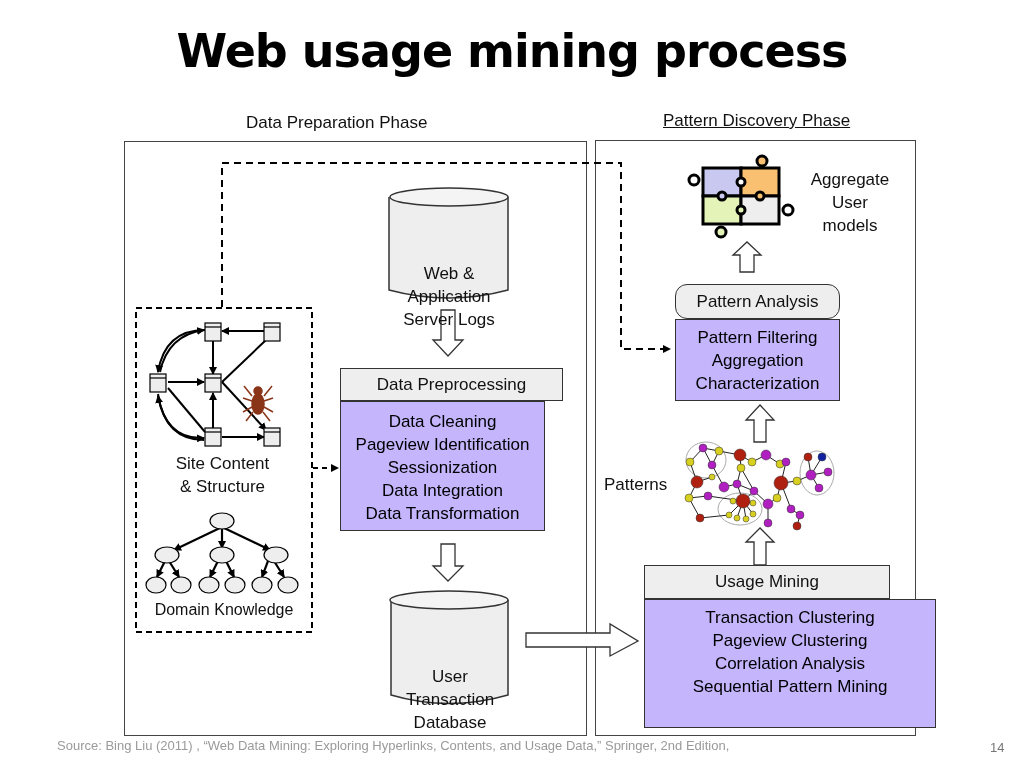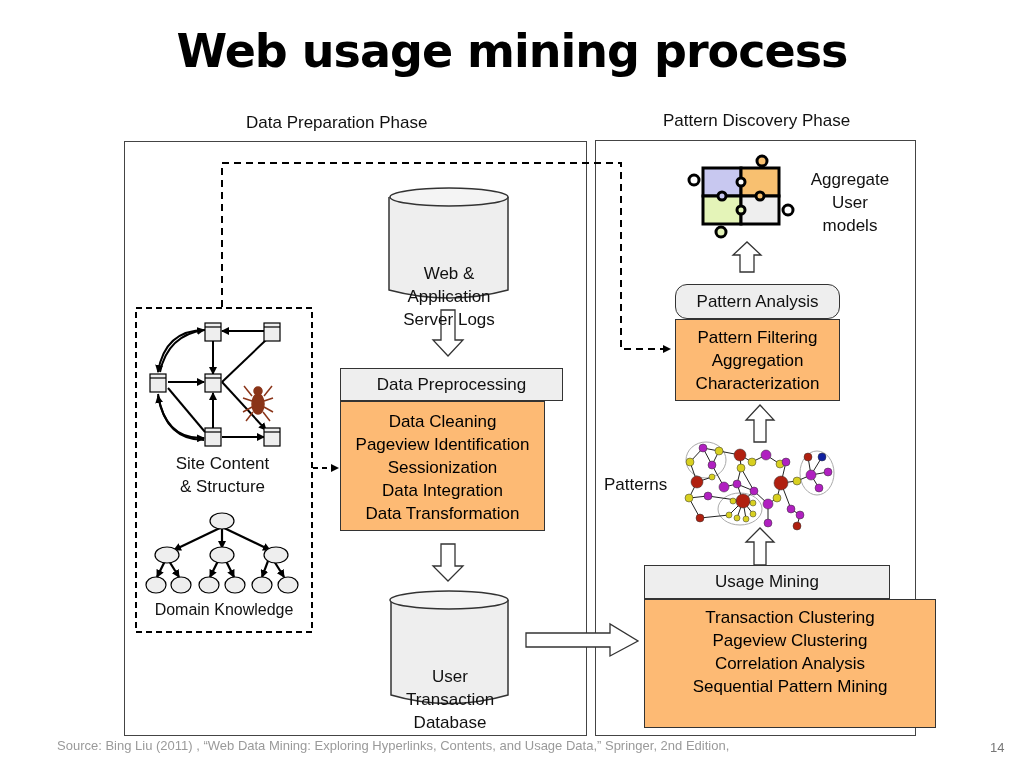--- a/index.html
+++ b/index.html
@@ -2,35 +2,35 @@
 <html><head>
 <meta charset="utf-8">
 <style>
   html, body { margin:0; padding:0; background:#ffffff; }
   body { width:1024px; height:768px; position:relative; overflow:hidden; font-family:"Liberation Sans", sans-serif; color:#111; }
   .abs { position:absolute; }
   #slide-title { left:0; top:24px; width:1024px; text-align:center; font-family:"DejaVu Sans", sans-serif; font-weight:bold; font-size:46px; letter-spacing:-1px; color:#000; }
   .phase-label { font-size:17px; color:#111; white-space:nowrap; }
   .panel { border:1.5px solid #444; background:#fff; box-sizing:border-box; }
   .boxhead { position:absolute; background:#eeeeee; border:1.5px solid #333; box-sizing:border-box; text-align:center; font-size:17px; color:#111; }
-  .boxbody { position:absolute; background:#fdba74; border:1.5px solid #333; box-sizing:border-box; text-align:center; font-size:17px; line-height:23px; color:#000; }
+  .boxbody { position:absolute; background:#c4b5fd; border:1.5px solid #333; box-sizing:border-box; text-align:center; font-size:17px; line-height:23px; color:#000; }
   .boxbody div { white-space:nowrap; }
   .cyl-text { position:absolute; text-align:center; font-size:17px; line-height:23px; color:#111;margin-top:48px; }
   .plain-text { position:absolute; text-align:center; font-size:17px; line-height:23px; color:#111; white-space:nowrap; }
   #source-note { left:57px; top:738px; font-size:13px; color:#9a9a9a; white-space:nowrap; }
   #page-number { left:990px; top:740px; font-size:13px; color:#777; }
   svg { position:absolute; left:0; top:0; }
 </style>
 </head>
 <body>
 
 <div id="slide-title" class="abs">Web usage mining process</div>
 
 <div class="abs phase-label" style="left:246px; top:113px;">Data Preparation Phase</div>
-<div class="abs phase-label" style="left:663px; top:111px;">Pattern Discovery Phase</div>
+<div class="abs phase-label" style="left:663px; top:111px;text-decoration:underline;">Pattern Discovery Phase</div>
 
 <div class="abs panel" style="left:124px; top:141px; width:463px; height:595px;"></div>
 <div class="abs panel" style="left:595px; top:140px; width:321px; height:596px;"></div>
 
 <svg width="1024" height="768" viewBox="0 0 1024 768">
   <defs>
     <marker id="arrowhead" markerWidth="8" markerHeight="8" refX="7" refY="4" orient="auto" markerUnits="userSpaceOnUse">
       <path d="M0,0 L8,4 L0,8 z" fill="#000"></path>
     </marker>
   </defs>

